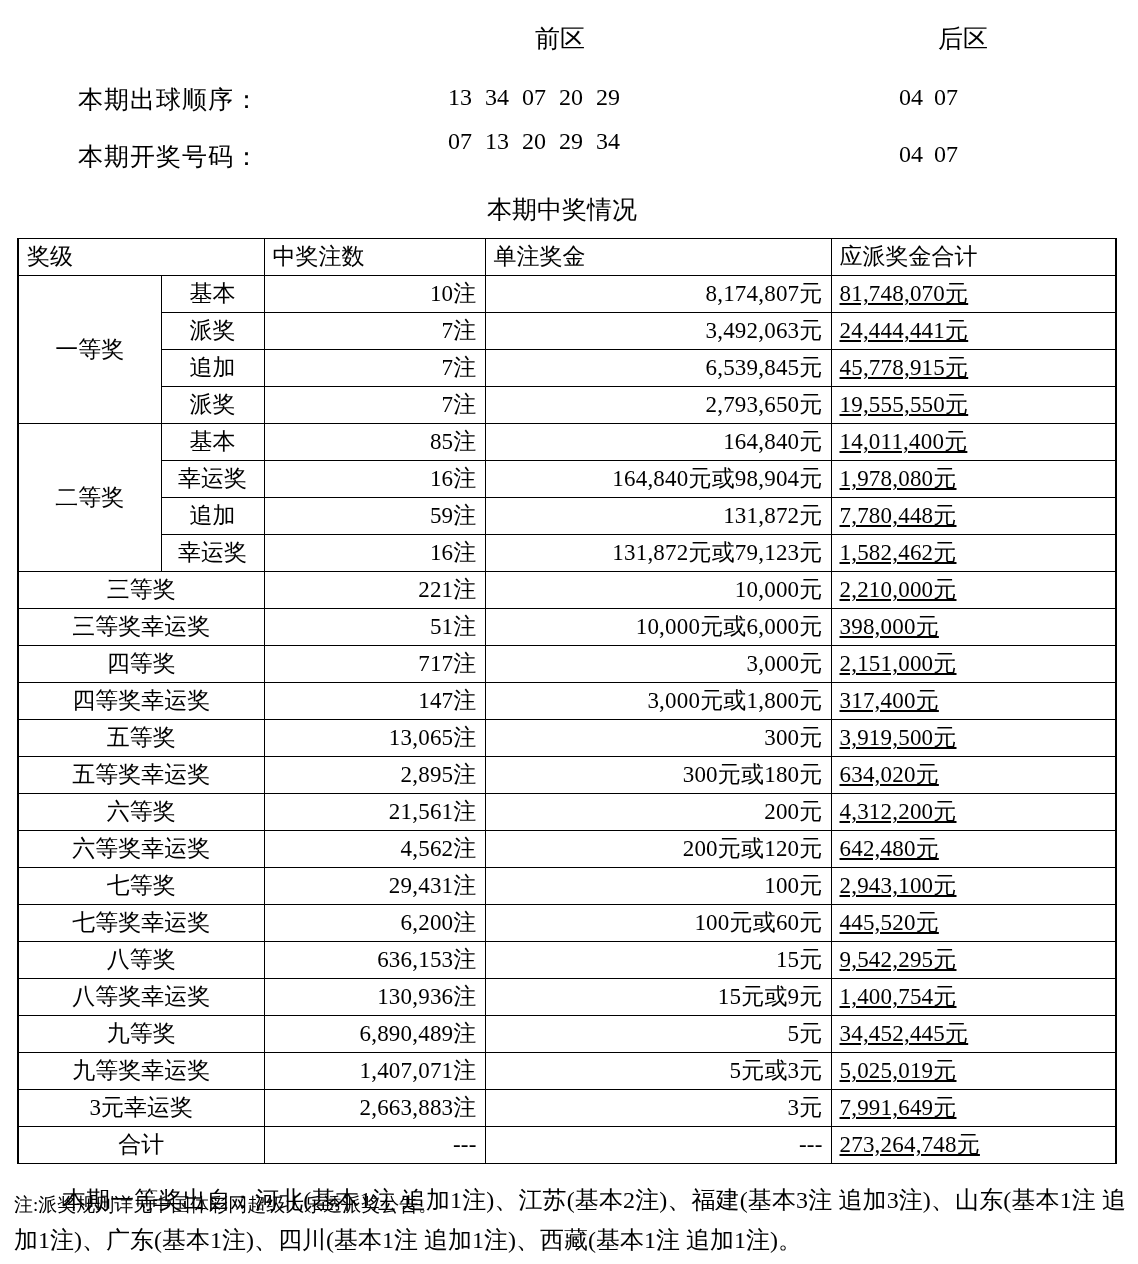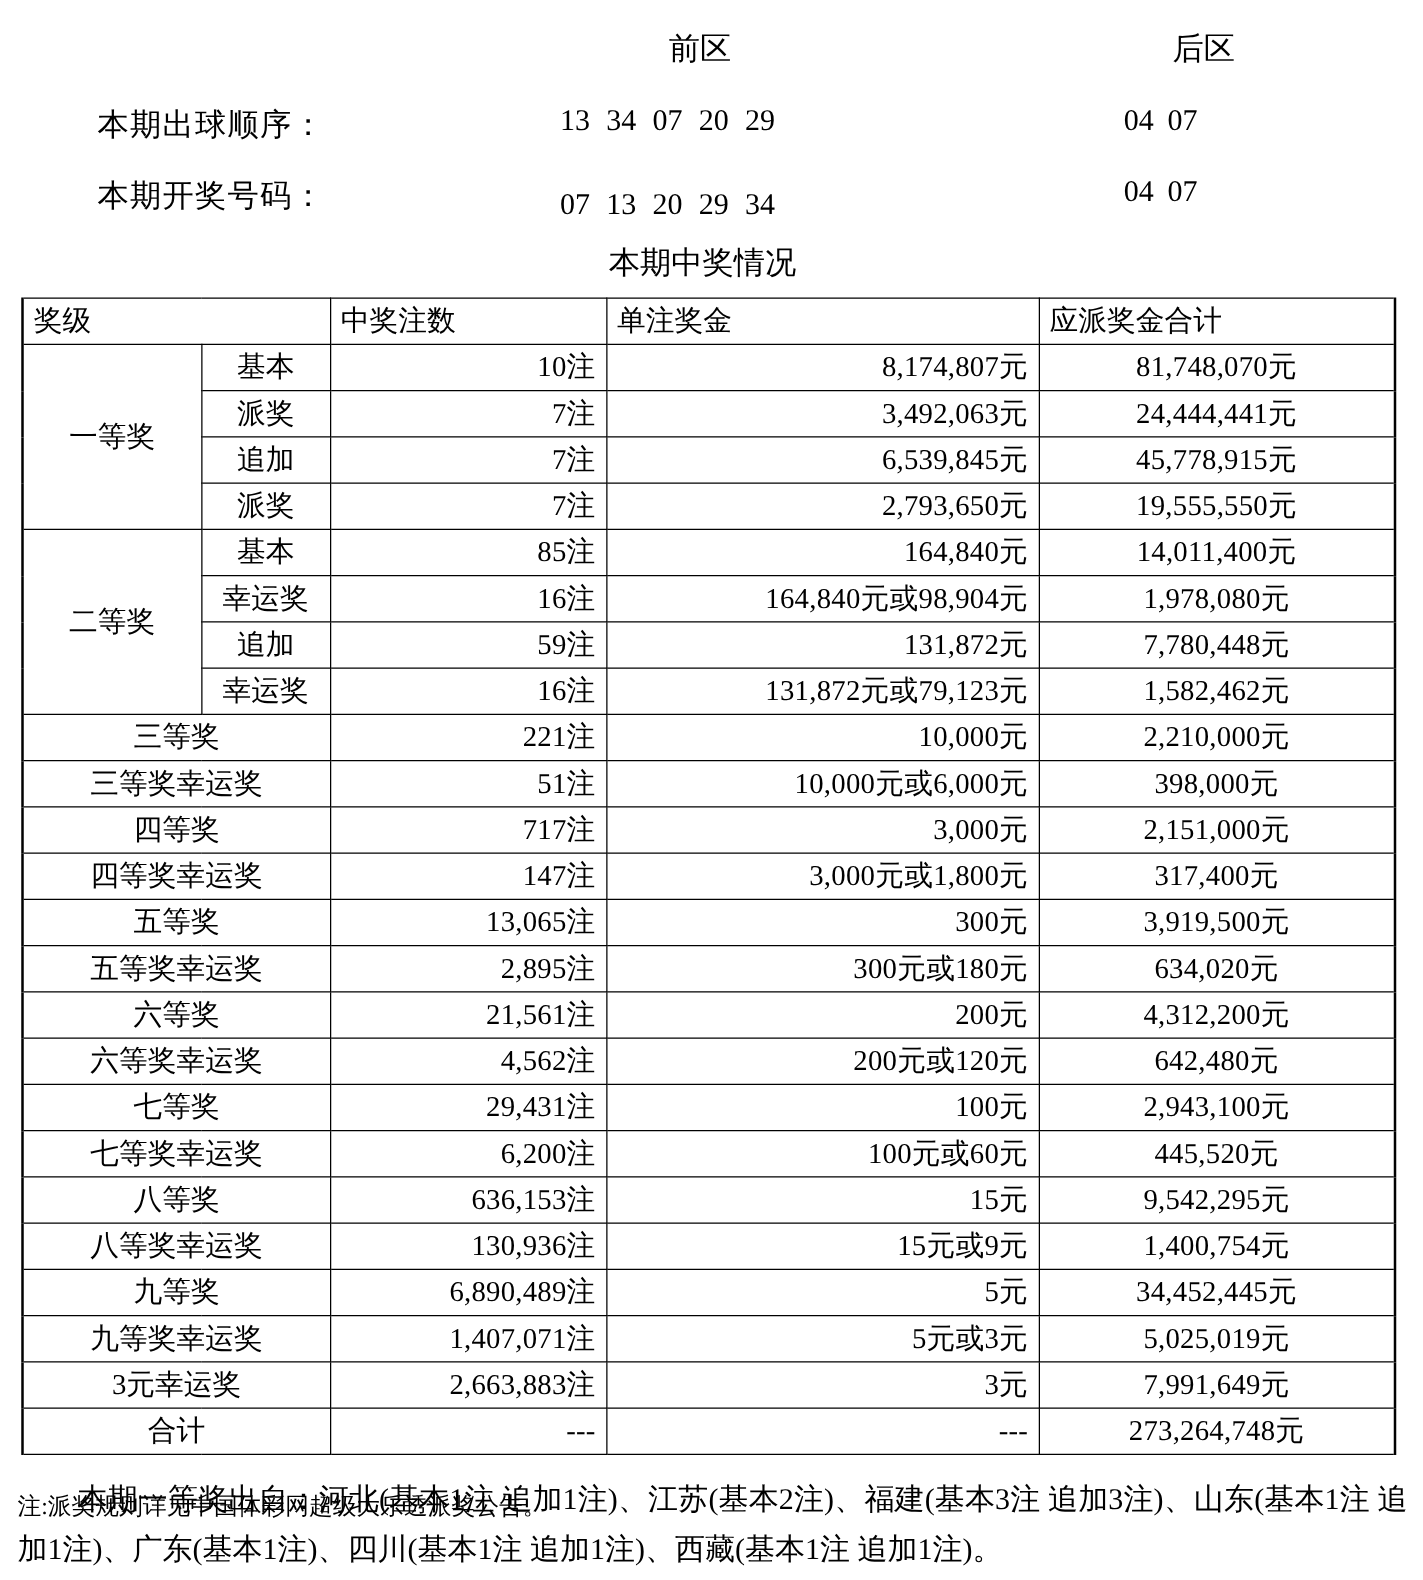--- a/index.html
+++ b/index.html
@@ -51,21 +51,21 @@
     box-sizing:border-box;
     overflow:hidden;
     white-space:nowrap;
   }
   table.prize .outer-l{border-left:2px solid #000;}
   table.prize .outer-r{border-right:2px solid #000;}
   .c-lvl{text-align:center;}
   .c-sub{text-align:center;}
   .c-num{text-align:right;}
   .c-amt{text-align:right;}
-  .c-tot{text-align:center;}
+  .c-tot{text-align:left;text-decoration:underline;}
   thead td{text-align:left;}
   .grp{vertical-align:middle;text-align:center;}
   .thick-top{border-top:2px solid #000;}
   .thick-bot{border-bottom:2px solid #000;}
 
   
   .c-num, .c-amt, .c-tot{
     font-family:"Liberation Serif","DejaVu Serif",serif;
     font-size:23px;
     letter-spacing:0.2px;
@@ -97,21 +97,21 @@
   <div class="zone-head">
 
     <div class="zhead-col" style="left:535px; top:22px;">前区</div>
     <div class="zhead-col" style="left:938px; top:22px;">后区</div>
 
     <div class="zhead-label" style="left:78px; top:83px;">本期出球顺序：</div>
     <div class="nums" style="left:448px; top:84px;"><span>13</span><span>34</span><span>07</span><span>20</span><span>29</span></div>
     <div class="nums back" style="left:899px; top:84px;"><span>04</span><span>07</span></div>
 
     <div class="zhead-label" style="left:78px; top:140px;">本期开奖号码：</div>
-    <div class="nums" style="left:448px; top:151px;"><span>07</span><span>13</span><span>20</span><span>29</span><span>34</span></div>
+    <div class="nums" style="left:448px; top:128px;"><span>07</span><span>13</span><span>20</span><span>29</span><span>34</span></div>
     <div class="nums back" style="left:899px; top:141px;"><span>04</span><span>07</span></div>
 
     <div class="sec-title" style="left:487px; top:193px;">本期中奖情况</div>
   </div>
 
   <table class="prize">
     <colgroup>
       <col style="width:143px">
       <col style="width:103px">
       <col style="width:221px">

